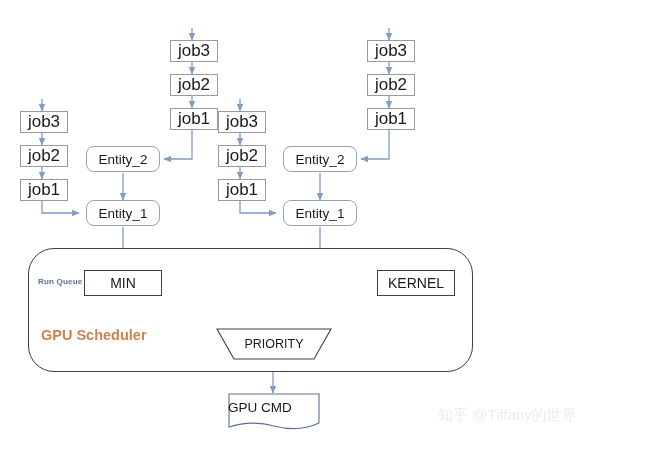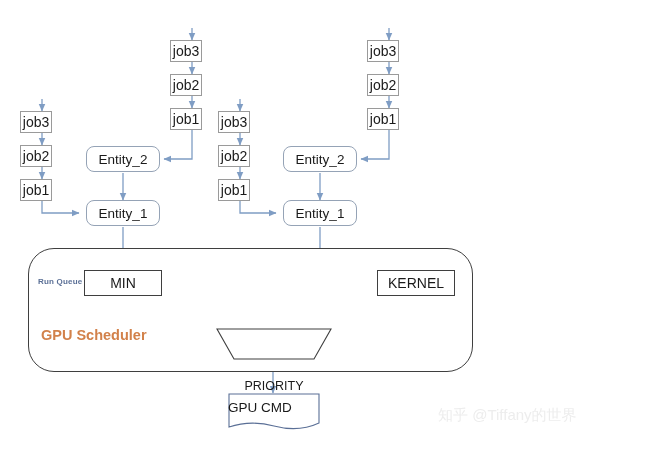--- a/index.html
+++ b/index.html
@@ -30,22 +30,22 @@
     box-sizing: border-box;
     display: flex;
     align-items: center;
     justify-content: center;
     background: #ffffff;
     color: #1a1a1a;
     white-space: nowrap;
   }
   .job-box {
     border: 1px solid #9a9a9a;
-    font-size: 14px;
-    width: 32px;
+    font-size: 17px;
+    width: 48px;
     height: 22px;
     z-index: 3;
   }
   .entity-box {
     border: 1px solid #95a3b6;
     border-radius: 8px;
     font-size: 13.5px;
     width: 74px;
     height: 26px;
     z-index: 3;
@@ -84,21 +84,20 @@
     position: absolute;
     z-index: 3;
   }
   .priority-label {
     position: absolute;
     font-size: 12.5px;
     color: #1a1a1a;
     text-align: center;
     z-index: 4;
     white-space: nowrap;
-    margin-top: 42px;
   }
   .doc-shape {
     position: absolute;
     z-index: 3;
   }
   .doc-label {
     position: absolute;
     font-size: 13.5px;
     color: #1a1a1a;
     text-align: left;

